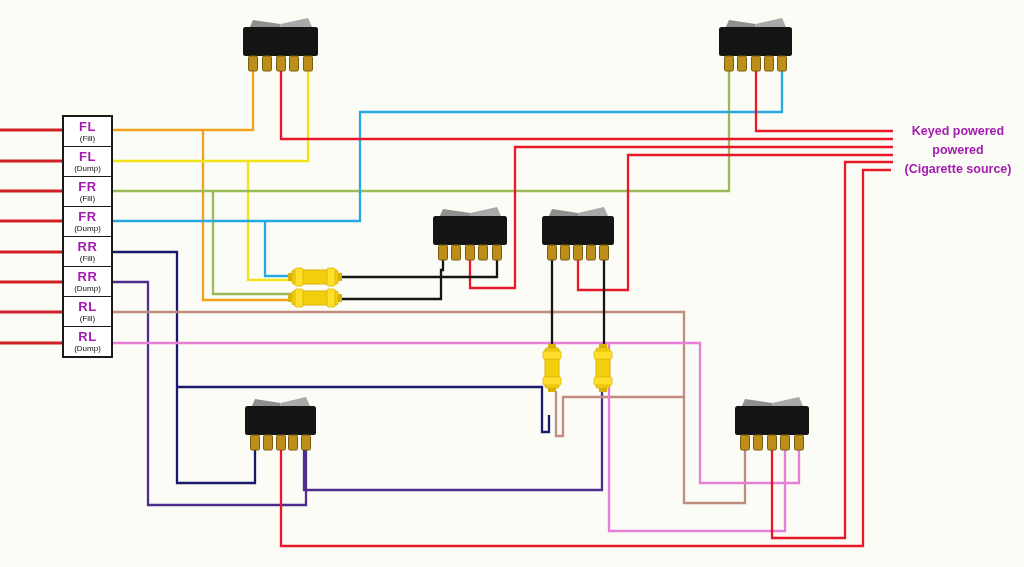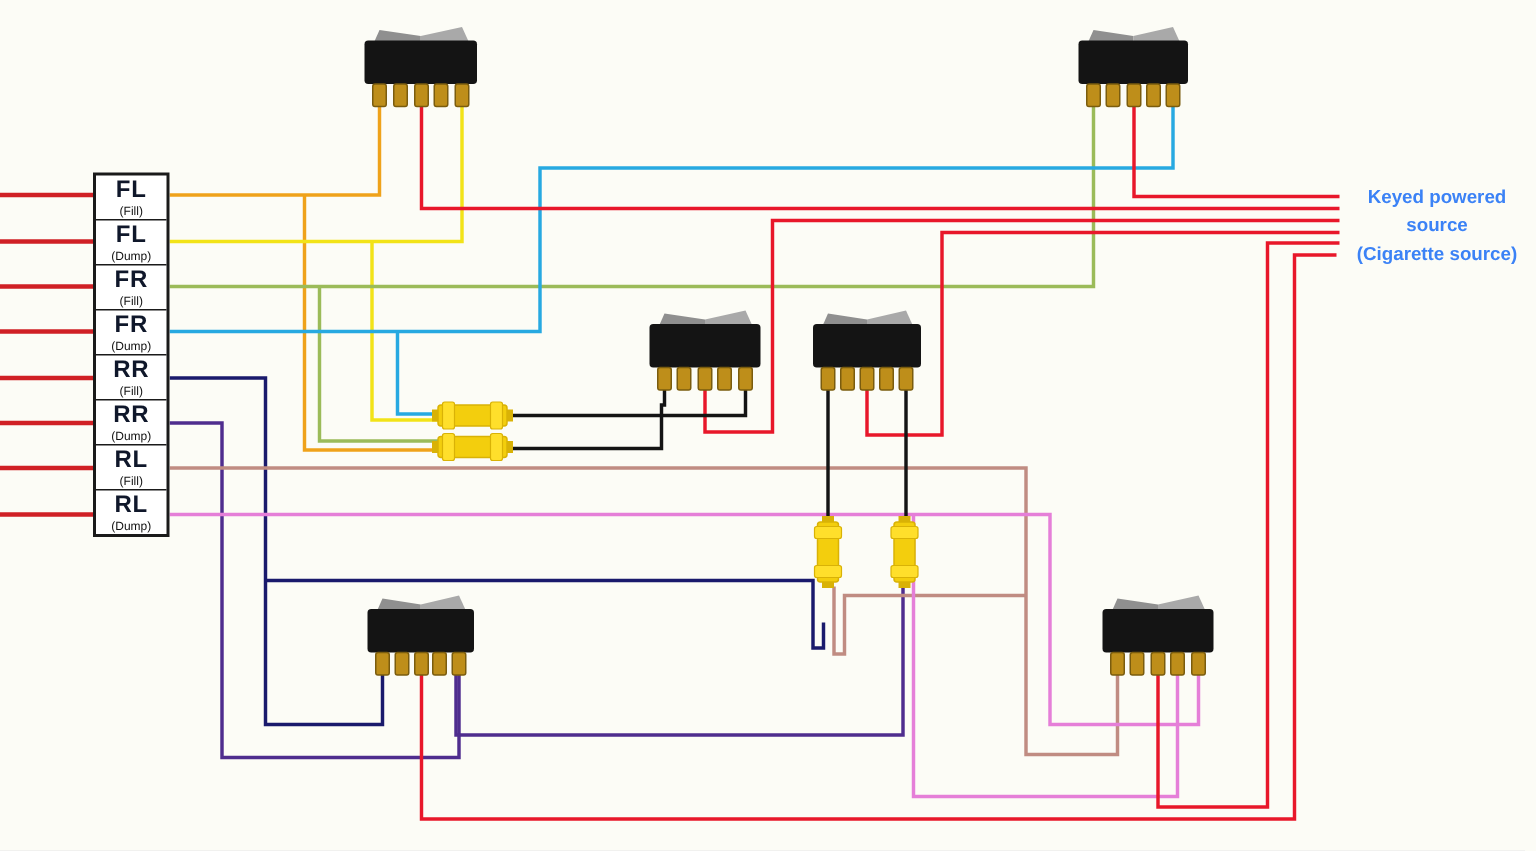--- a/index.html
+++ b/index.html
@@ -12,25 +12,25 @@
   .terminal-block{
     position:absolute;left:62px;top:115px;width:51px;height:243px;
     background:#FFFFFF;border:2px solid #1a1a1a;box-sizing:border-box;
     display:flex;flex-direction:column;z-index:3;
   }
   .terminal-cell{
     flex:1;display:flex;flex-direction:column;align-items:center;justify-content:center;
     border-bottom:1.5px solid #1a1a1a;line-height:1;box-sizing:border-box;
   }
   .terminal-cell:last-child{border-bottom:none;}
-  .terminal-cell .t-name{font-size:16px;font-weight:bold;color:#0f172a;letter-spacing:.5px;}
+  .terminal-cell .t-name{font-size:13px;font-weight:bold;color:#a21caf;letter-spacing:.5px;}
   .terminal-cell .t-mode{font-size:8px;font-weight:normal;color:#111;margin-top:2px;}
   .source-label{
     position:absolute;left:892px;top:122px;width:132px;text-align:center;
-    color:#3b82f6;font-weight:bold;font-size:12.5px;line-height:19px;z-index:3;
+    color:#a21caf;font-weight:bold;font-size:12.5px;line-height:19px;z-index:3;
   }
 </style>
 </head>
 <body>
 
 <div class="stage">
 
   <svg id="diagram-svg" width="1024" height="567" viewBox="0 0 1024 567">
       <polyline points="0,130 62,130" fill="none" stroke="#D02025" stroke-width="3" stroke-linejoin="miter"></polyline>
       <polyline points="0,161 62,161" fill="none" stroke="#D02025" stroke-width="3" stroke-linejoin="miter"></polyline>
@@ -162,17 +162,17 @@
         <div class="t-mode">(Fill)</div>
       </div>
       <div class="terminal-cell">
         <div class="t-name">RL</div>
         <div class="t-mode">(Dump)</div>
       </div>
     </div>
 
   <div class="source-label">
     <div>Keyed powered</div>
-    <div>source</div>
+    <div>powered</div>
     <div>(Cigarette source)</div>
   </div>
 
 </div>
 
 </body></html>

